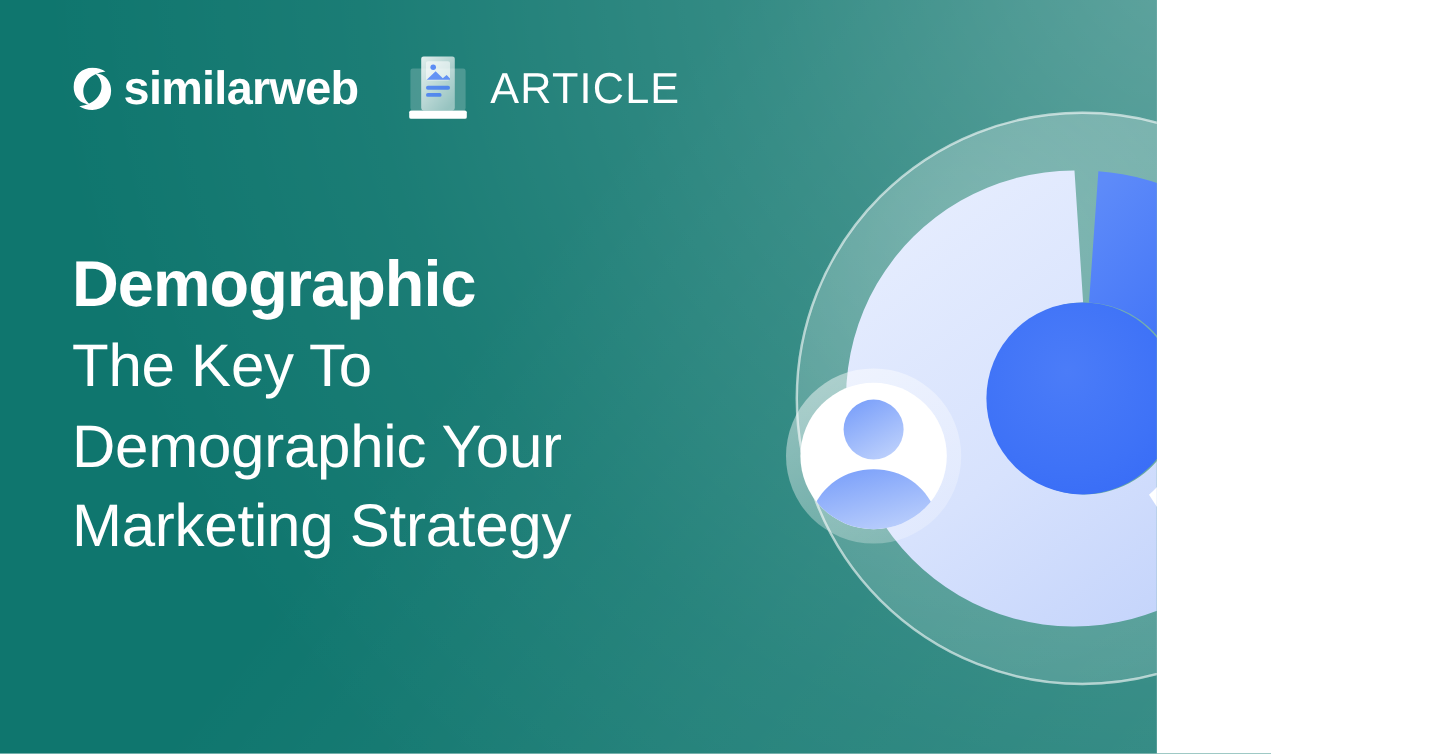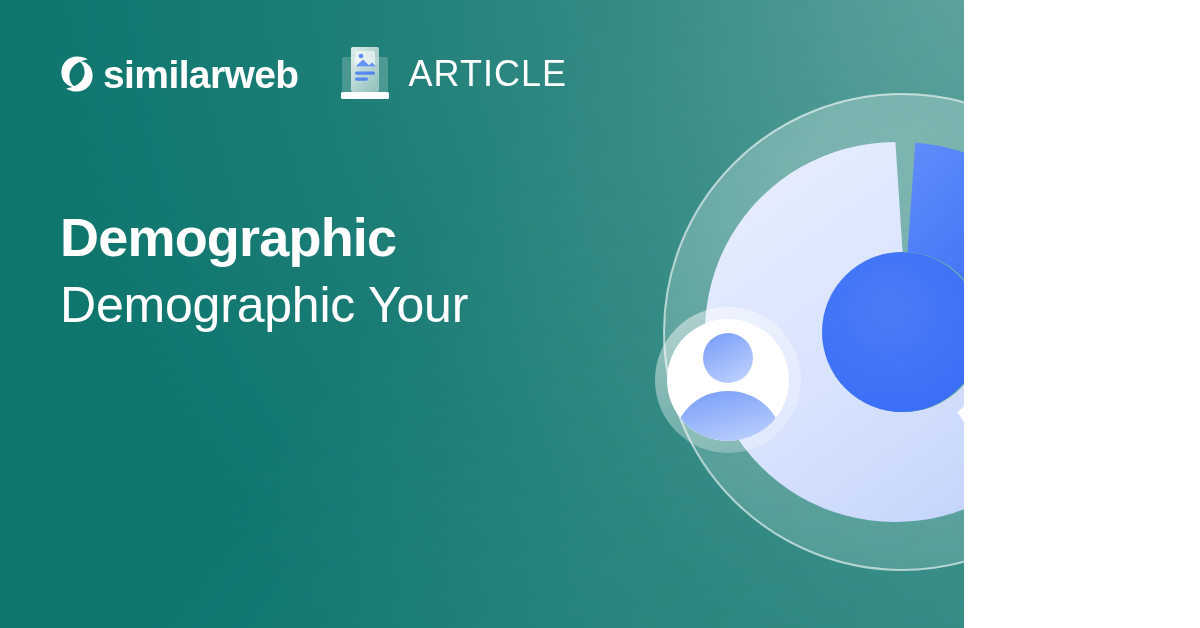--- a/index.html
+++ b/index.html
@@ -123,21 +123,23 @@
 
         <rect x="3" y="48" width="48" height="7" rx="1.6" fill="#ffffff"></rect>
       </svg>
       <span id="article-label">ARTICLE</span>
     </div>
 
   </div>
 
   <div id="text-block">
     <div class="headline-bold">Demographic</div>
+    <div class="headline-regular">The Key To</div>
     <div class="headline-regular">Demographic Your</div>
+    <div class="headline-regular">Marketing Strategy</div>
   </div>
 
   <div id="graphic">
     <svg viewBox="0 0 560 560">
       <defs>
 
         <linearGradient id="segLight" x1="0.15" y1="0.05" x2="0.8" y2="1">
           <stop offset="0%" stop-color="#E6EDFE"></stop>
           <stop offset="55%" stop-color="#D7E2FD"></stop>
           <stop offset="100%" stop-color="#C3D3FB"></stop>

